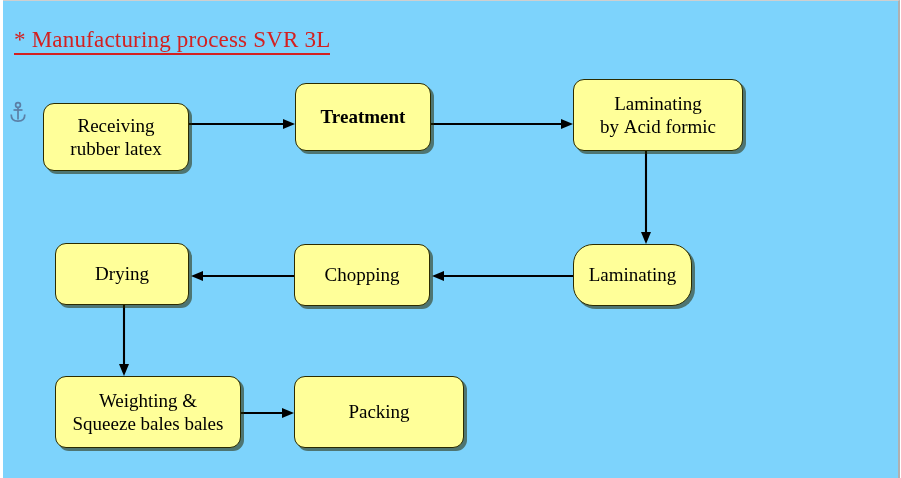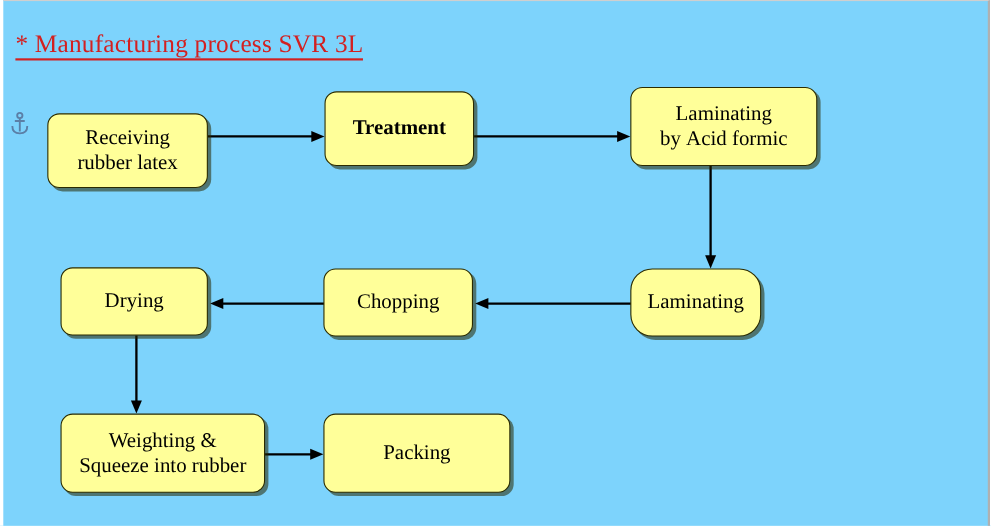--- a/index.html
+++ b/index.html
@@ -173,21 +173,21 @@
     <span class="txt">Chopping</span>
   </div>
 
   <div class="box" id="box-drying">
     <span class="txt">Drying</span>
   </div>
 
   <div class="box" id="box-weighting">
     <span class="txt">
       <span>Weighting &amp;</span><br>
-      <span>Squeeze into rubber</span>
+      <span>Squeeze bales bales</span>
     </span>
   </div>
 
   <div class="box" id="box-packing">
     <span class="txt">Packing</span>
   </div>
 
 </div>
 
 </body></html>

